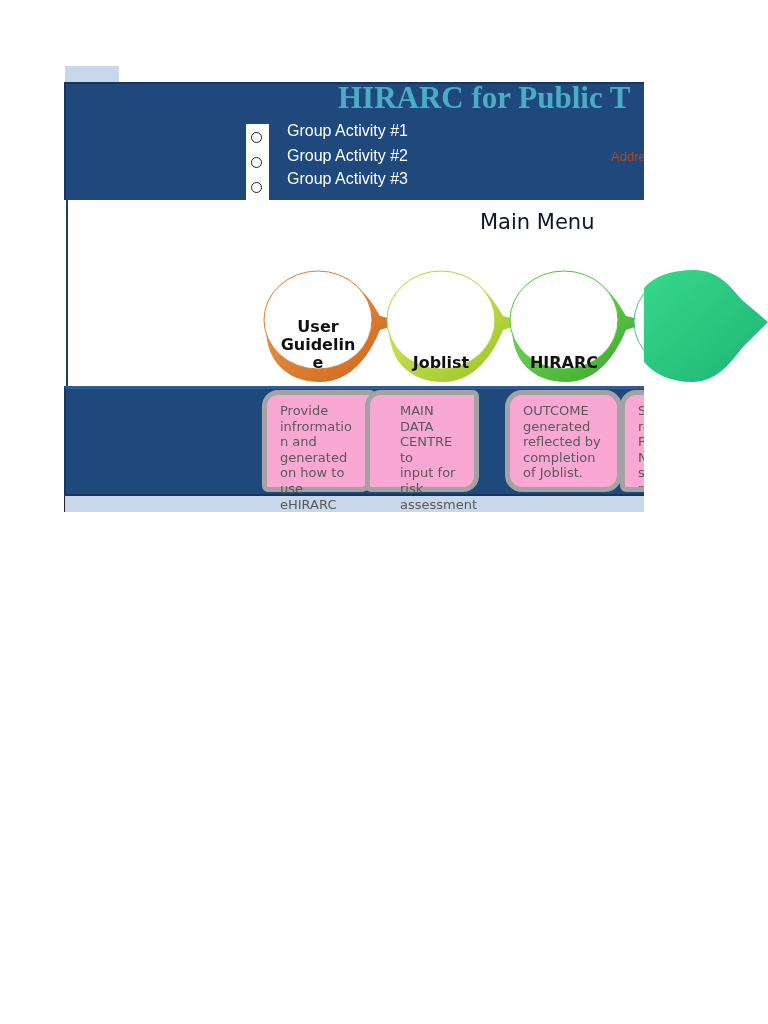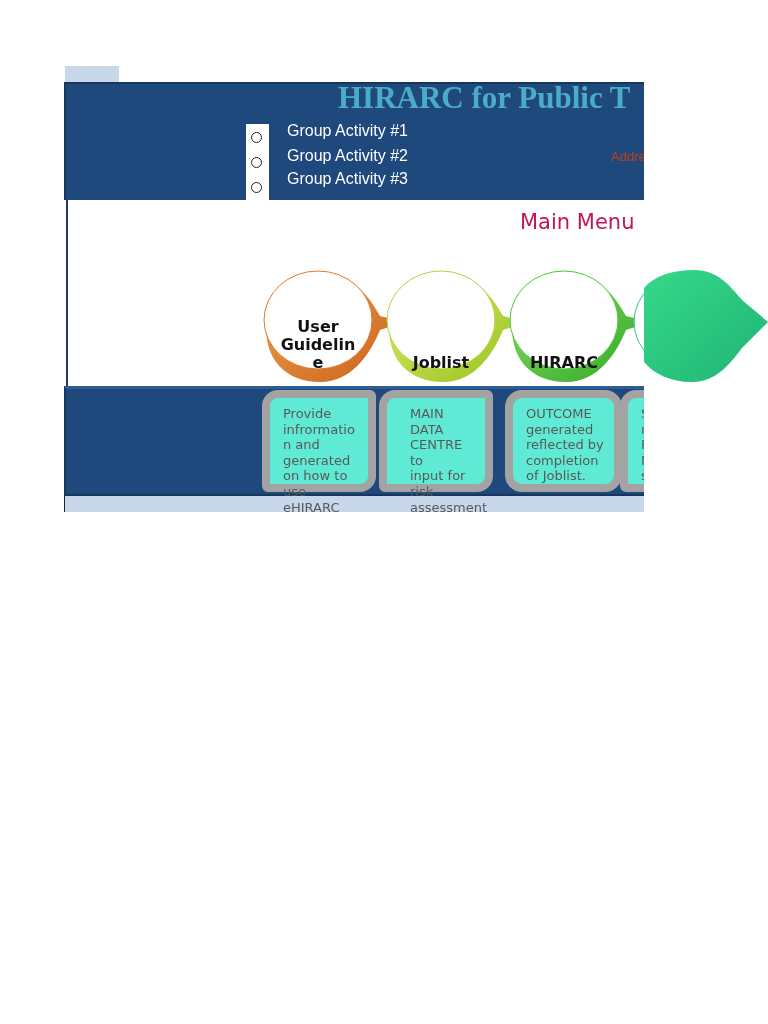--- a/index.html
+++ b/index.html
@@ -6,27 +6,27 @@
   body { width:768px; height:1024px; background:#ffffff; position:relative; overflow:hidden; font-family:"DejaVu Sans", sans-serif; }
   .abs { position:absolute; }
   .tab-stub { left:65px; top:66px; width:54px; height:16px; background:#c9d7ea; }
   .header { left:64px; top:82px; width:580px; height:118px; background:#1f497d; border-top:2px solid #16365c; border-left:2px solid #16365c; box-sizing:border-box; }
   .title { left:338px; top:80px; width:306px; height:36px; overflow:hidden; white-space:nowrap; font-family:"Liberation Serif", serif; font-weight:bold; font-size:31px; color:#4bacc6; line-height:36px; }
   .radio-strip { left:246px; top:124px; width:23px; height:76px; background:#ffffff; }
   .radio { width:9px; height:9px; border:1.5px solid #222; border-radius:50%; background:#fff; left:5px; }
   .activity { left:287px; font-family:"Liberation Sans", sans-serif; font-size:16px; color:#ffffff; white-space:nowrap; }
   .addr { left:611px; top:149px; width:33px; overflow:hidden; white-space:nowrap; font-family:"Liberation Sans", sans-serif; font-size:13px; color:#c2410c; }
   .white-area { left:66px; top:200px; width:578px; height:186px; background:#ffffff; border-left:2px solid #1f3f6a; box-sizing:border-box; }
-  .main-menu { left:480px; top:210px; font-size:21px; color:#be185d; white-space:nowrap;margin-left:40px; }
+  .main-menu { left:480px; top:210px; font-size:21px; color:#0f172a; white-space:nowrap; }
   .bottom-band { left:64px; top:386px; width:580px; height:110px; background:#1f497d; border-top:3px solid #2e5c93; border-left:2px solid #16365c; border-bottom:2px solid #16365c; box-sizing:border-box; }
   .footer-strip { left:64px; top:496px; width:580px; height:16px; background:#c9d7ea; border-left:1px solid #222; box-sizing:border-box; }
   .node { position:absolute; width:140px; height:116px; }
   .node svg { position:absolute; left:0; top:0; }
   .node-label { position:absolute; left:0; top:0; width:112px; height:104px; display:flex; align-items:flex-end; justify-content:center; text-align:center; font-weight:bold; font-size:16px; color:#111; line-height:18px; }
-  .card { position:absolute; top:390px; width:114px; height:102px; background:#5eead4; border:8px solid #a3a3a3; border-radius:16px 6px 16px 6px; box-sizing:border-box; padding:8px 6px 0 13px; font-size:13px; color:#595959; line-height:15.6px; overflow:visible; }
+  .card { position:absolute; top:390px; width:114px; height:102px; background:#f9a8d4; border:5px solid #a3a3a3; border-radius:16px 6px 16px 6px; box-sizing:border-box; padding:8px 6px 0 13px; font-size:13px; color:#595959; line-height:15.6px; overflow:visible; }
   .card span { display:block; }
   .clip { left:0; top:0; width:644px; height:852px; overflow:hidden; }
 </style>
 </head>
 <body>
 
 <div class="abs tab-stub"></div>
 
 <div class="abs clip">
 
@@ -51,21 +51,21 @@
 
   <div class="card" style="left:262px;">
     <span>Provide</span>
     <span>infrormatio</span>
     <span>n and</span>
     <span>generated</span>
     <span>on how to</span>
     <span>use</span>
     <span>eHIRARC</span>
   </div>
-  <div class="card" style="left:379px; padding-left:23px;">
+  <div class="card" style="left:365px; padding-left:30px;">
     <span>MAIN DATA</span>
     <span>CENTRE to</span>
     <span>input for</span>
     <span>risk</span>
     <span>assessment</span>
   </div>
   <div class="card" style="left:505px; width:117px;border-radius:17px;">
     <span>OUTCOME</span>
     <span>generated</span>
     <span>reflected by</span>

